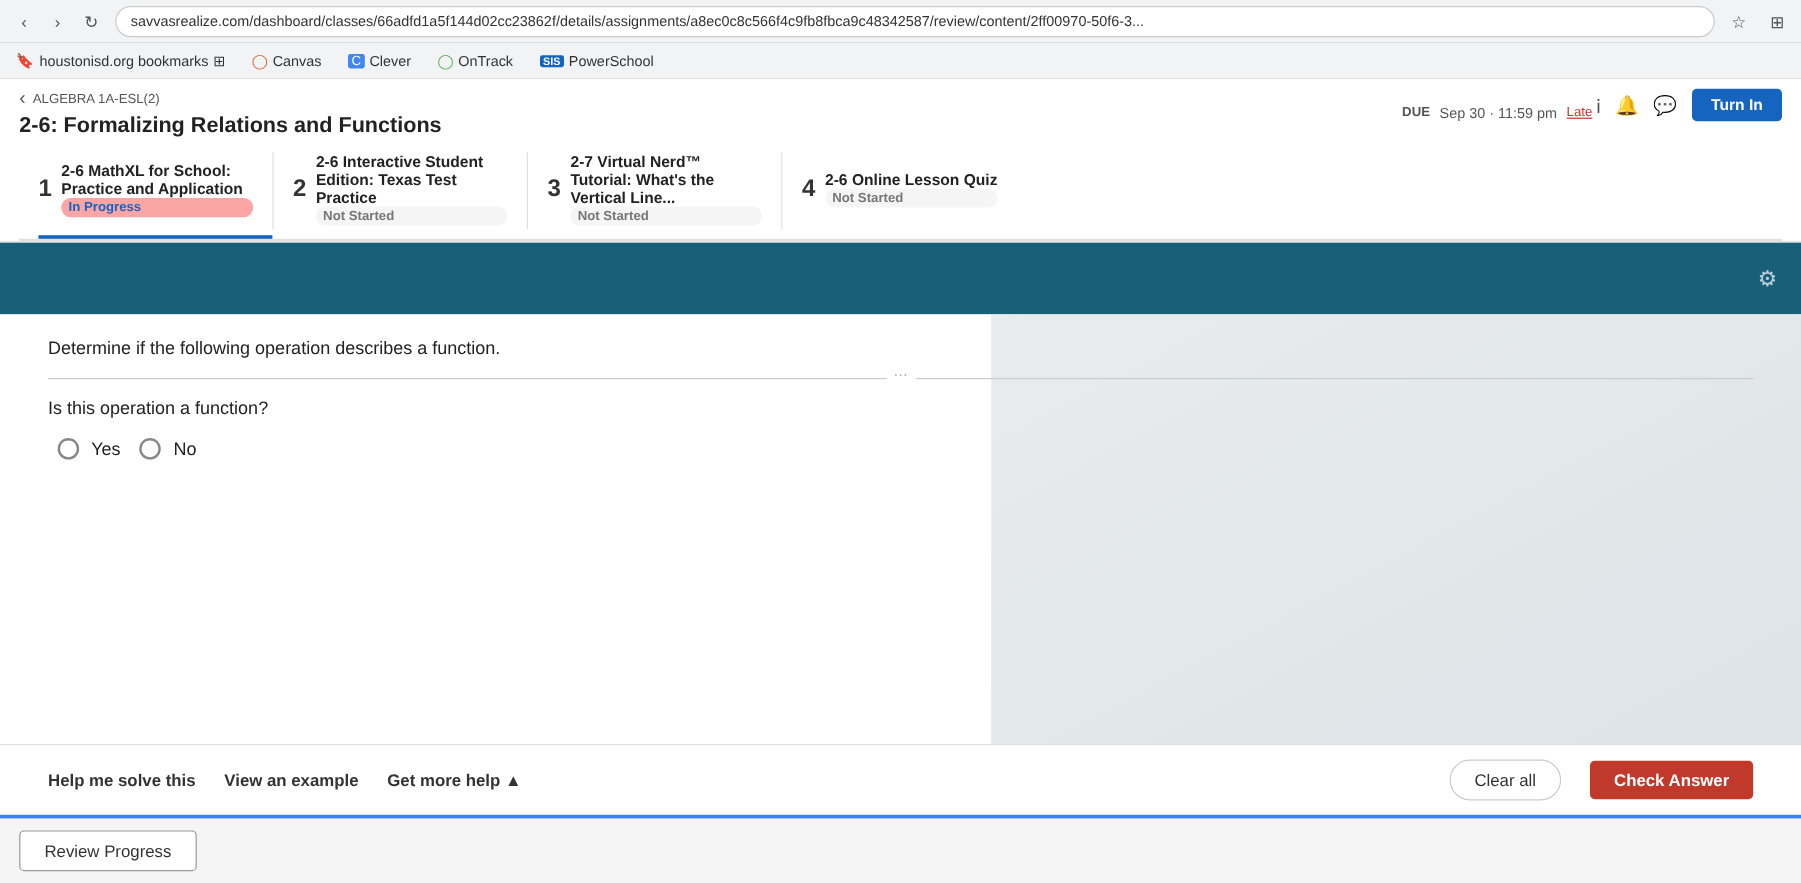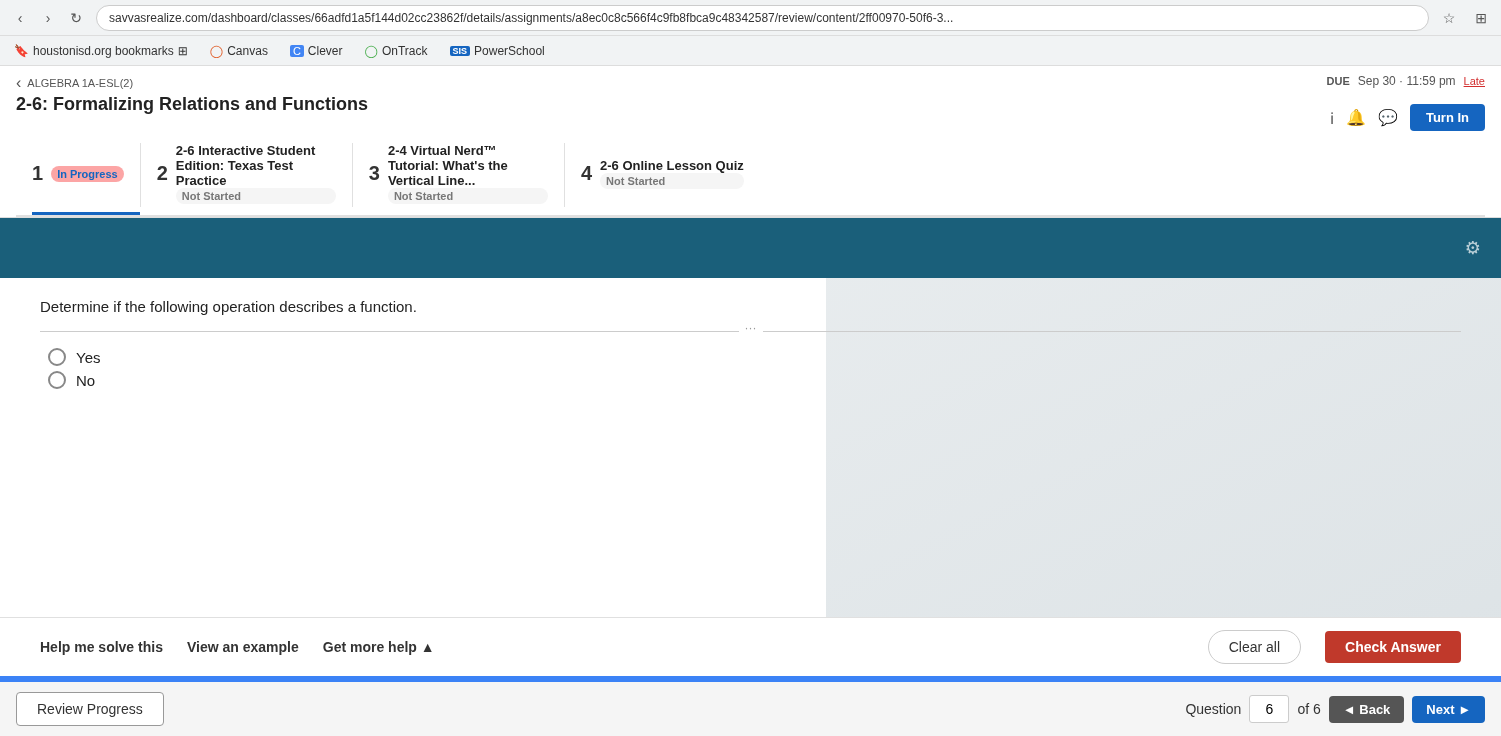--- a/index.html
+++ b/index.html
@@ -96,23 +96,22 @@
       color: #555;
     }
     .breadcrumb-title {
       font-size: 18px;
       font-weight: bold;
       color: #222;
       margin-top: 2px;
     }
     .header-right {
       display: flex;
-      flex-direction: column;
       align-items: flex-end;
-      gap: 16px;
+      gap: 3px;
     }
     .due-section {
       display: flex;
       align-items: center;
       gap: 8px;
       font-size: 12px;
       color: #555;
     }
     .due-label { font-weight: bold; font-size: 11px; }
     .late-badge {
@@ -236,22 +235,21 @@
       color: #999;
       font-size: 12px;
     }
     .question-prompt {
       font-size: 15px;
       color: #222;
       margin-bottom: 16px;
     }
     .radio-group {
       display: flex;
-      flex-direction: column;
-      gap: 5px;
+      gap: 16px;
       margin-left: 8px;
     }
     .radio-option {
       display: flex;
       align-items: center;
       gap: 10px;
       font-size: 15px;
       color: #222;
       cursor: pointer;
     }
@@ -315,21 +313,21 @@
       padding: 8px 20px;
       border-radius: 4px;
       font-size: 14px;
       cursor: pointer;
       font-weight: bold;
     }
 
     
     .footer-bar {
       background: #f5f5f5;
-      border-top: 6px solid #3b82f6;
+      border-top: 3px solid #3b82f6;
       padding: 10px 16px;
       display: flex;
       align-items: center;
       gap: 16px;
     }
     .review-progress-btn {
       padding: 8px 20px;
       border: 1px solid #999;
       background: white;
       border-radius: 4px;
@@ -431,36 +429,37 @@
           <button class="header-icon-btn">💬</button>
           <button class="turn-in-btn">Turn In</button>
         </div>
       </div>
     </div>
 
     <div class="steps-bar">
       <div class="step-item active">
         <span class="step-number">1</span>
         <div class="step-info">
+          <span class="step-title">2-6 MathXL for School: Practice and Application</span>
           <span class="step-status status-in-progress">In Progress</span>
         </div>
       </div>
       <div class="step-divider"></div>
       <div class="step-item" style="padding-left:16px;">
         <span class="step-number">2</span>
         <div class="step-info">
           <span class="step-title">2-6 Interactive Student Edition: Texas Test Practice</span>
           <span class="step-status status-not-started">Not Started</span>
         </div>
       </div>
       <div class="step-divider"></div>
       <div class="step-item" style="padding-left:16px;">
         <span class="step-number">3</span>
         <div class="step-info">
-          <span class="step-title">2-4 Virtual Nerd™ Tutorial: What's the Vertical Line...</span>
+          <span class="step-title">2-7 Virtual Nerd™ Tutorial: What's the Vertical Line...</span>
           <span class="step-status status-not-started">Not Started</span>
         </div>
       </div>
       <div class="step-divider"></div>
       <div class="step-item" style="padding-left:16px;">
         <span class="step-number">4</span>
         <div class="step-info">
           <span class="step-title">2-6 Online Lesson Quiz</span>
           <span class="step-status status-not-started">Not Started</span>
         </div>
@@ -476,20 +475,21 @@
 
     <div class="question-area">
       <div class="bg-overlay"></div>
       <p class="question-text">Determine if the following operation describes a function.</p>
 
       <div style="position:relative; margin: 16px 0;">
         <hr class="divider-line">
         <span class="divider-dots">···</span>
       </div>
 
+      <p class="question-prompt">Is this operation a function?</p>
 
       <div class="radio-group">
         <label class="radio-option">
           <span class="radio-circle"></span>
           <span>Yes</span>
         </label>
         <label class="radio-option">
           <span class="radio-circle"></span>
           <span>No</span>
         </label>
@@ -499,22 +499,15 @@
     <div class="bottom-toolbar">
       <span class="help-link">Help me solve this</span>
       <span class="help-link">View an example</span>
       <span class="get-more-help">Get more help ▲</span>
       <button class="clear-all-btn">Clear all</button>
       <button class="check-answer-btn">Check Answer</button>
     </div>
 
     <div class="footer-bar">
       <button class="review-progress-btn">Review Progress</button>
-      <div class="pagination">
-        <span>Question</span>
-        <input class="page-input" type="text" value="6" style="">
-        <span>of 6</span>
-        <button class="page-nav-btn back-nav-btn">◄ Back</button>
-        <button class="page-nav-btn next-nav-btn">Next ►</button>
-      </div>
     </div>
   </div>
 </div>
 
 </body></html>

